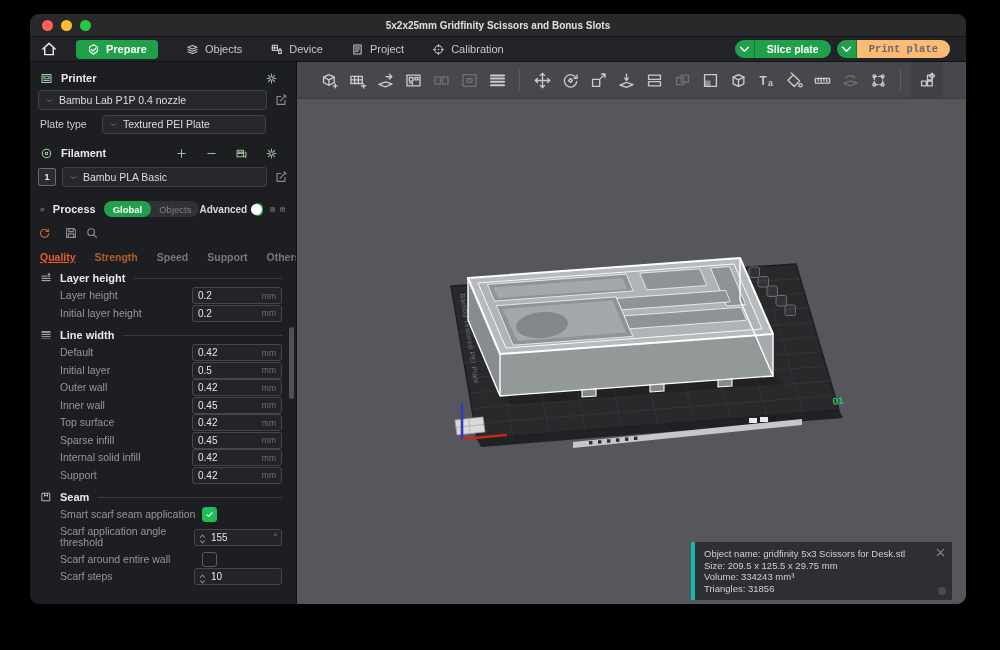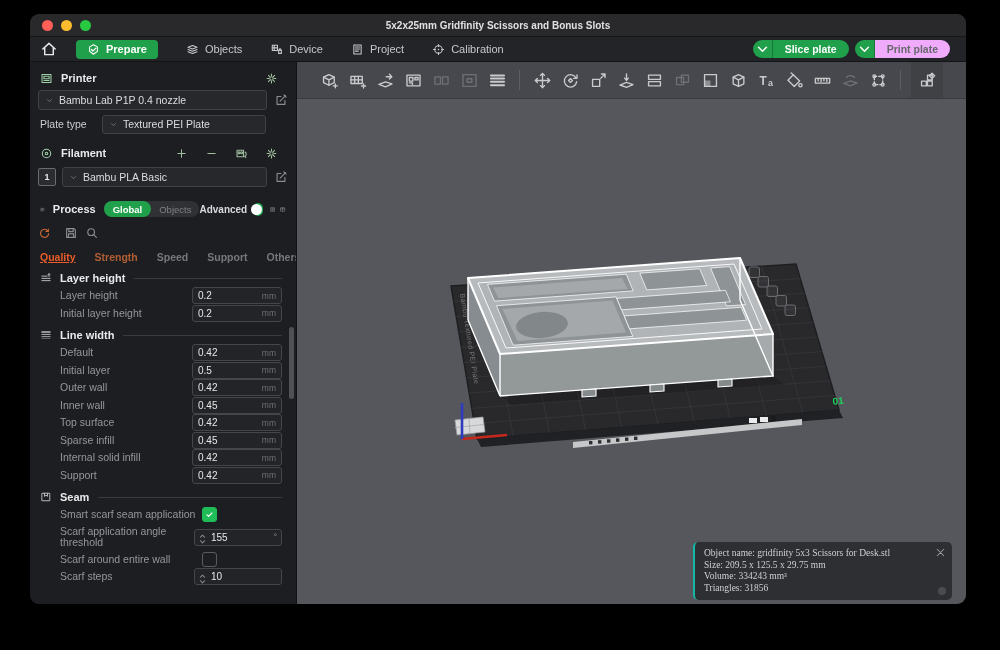--- a/index.html
+++ b/index.html
@@ -17,21 +17,21 @@
   .navbar{height:24px;background:#232428;display:flex;align-items:center;border-bottom:1px solid #131416;}
   .homebtn{margin-left:10px;width:18px;height:18px;color:#e8e9ea;display:flex;align-items:center;justify-content:center;}
   .tabs{display:flex;align-items:center;margin-left:18px;}
   .tab{display:flex;align-items:center;gap:6px;color:#c7c8cb;font-size:11px;margin-right:28px;cursor:default;}
   .tab .nicon{width:13px;height:13px;display:inline-flex;}
   .tab.active{background:#21a04b;color:#fff;font-weight:700;border-radius:4px;height:19px;padding:0 11px;}
   .right-actions{margin-left:auto;margin-right:16px;display:flex;gap:6px;align-items:center;}
   .pillbtn{display:flex;height:18px;border-radius:9px;overflow:hidden;font-size:10.5px;font-weight:700;}
   .pill-arrow{width:19px;display:flex;align-items:center;justify-content:center;background:#21a04b;color:#fff;border-right:1px solid rgba(0,0,0,.25);}
   .pill-label{display:flex;align-items:center;padding:8px 12px;background:#21a04b;color:#fff;}
-  .pillbtn.disabled .pill-label{background:#f0abfc;color:#67696c;}
+  .pillbtn.disabled .pill-label{background:#fdba74;color:#67696c;font-family:Liberation Mono, monospace;}
   .pill-arrow svg{width:9px;height:9px;}
   
   .main{display:flex;height:544px;}
   .sidebar{width:266px;background:#1d1e21;position:relative;overflow:hidden;border-right:1px solid #101113;flex:none;}
   .viewport{flex:1;position:relative;background:#55575d;overflow:hidden;}
   
   .icon{display:inline-flex;align-items:center;justify-content:center;}
   .icon svg{width:100%;height:100%;fill:none;stroke:currentColor;stroke-width:1.3;stroke-linecap:round;stroke-linejoin:round;}
   .icon svg text{fill:currentColor;stroke:none;}
   .sec-head{display:flex;align-items:center;height:20px;padding:0 10px;color:#e8e9ea;}
@@ -91,22 +91,22 @@
   .vtoolbar{height:36px;background:#46484d;border-bottom:1px solid #393a3e;display:flex;align-items:center;padding-left:20px;gap:4px;position:relative;z-index:3;}
   .tbtn{width:24px;height:24px;border-radius:3px;display:flex;align-items:center;justify-content:center;color:#c9cacc;flex:none;}
   .tbtn svg{width:19px;height:19px;fill:none;stroke:currentColor;stroke-width:1.15;stroke-linecap:round;stroke-linejoin:round;}
   .tbtn svg text{fill:currentColor;stroke:none;}
   .tbtn.disabled{opacity:.3;}
   .tsep{width:1px;height:20px;background:#5c5e62;margin:0 6px;flex:none;}
   .tbtn.endtile{background:#3f4145;width:32px;height:36px;border-radius:0;}
   
   .scene{position:absolute;left:0;top:36px;width:670px;height:508px;display:block;}
   
-  .infobox{position:absolute;right:14px;bottom:6px;width:226px;background:rgba(43,45,48,.94);border-left:2px solid #14b8a6;
-           border-radius:5px;padding:6px 22px 6px 9px;color:#cfd0d3;font-size:9.5px;line-height:11.5px;z-index:4;font-family:Liberation Serif, serif;}
+  .infobox{position:absolute;right:14px;bottom:6px;width:226px;background:rgba(43,45,48,.94);border-left:4px solid #14b8a6;
+           border-radius:0;padding:6px 22px 6px 9px;color:#cfd0d3;font-size:9.5px;line-height:11.5px;z-index:4;}
   .infobox .closebtn{position:absolute;right:5px;top:4px;width:13px;height:13px;color:#9a9b9e;}
   .infobox .dim{position:absolute;right:6px;bottom:5px;width:8px;height:8px;border-radius:50%;background:#4a4c4f;}
 </style>
 </head>
 <body>
 
 <div class="canvas">
   <div class="window">
 
     <div class="titlebar">

